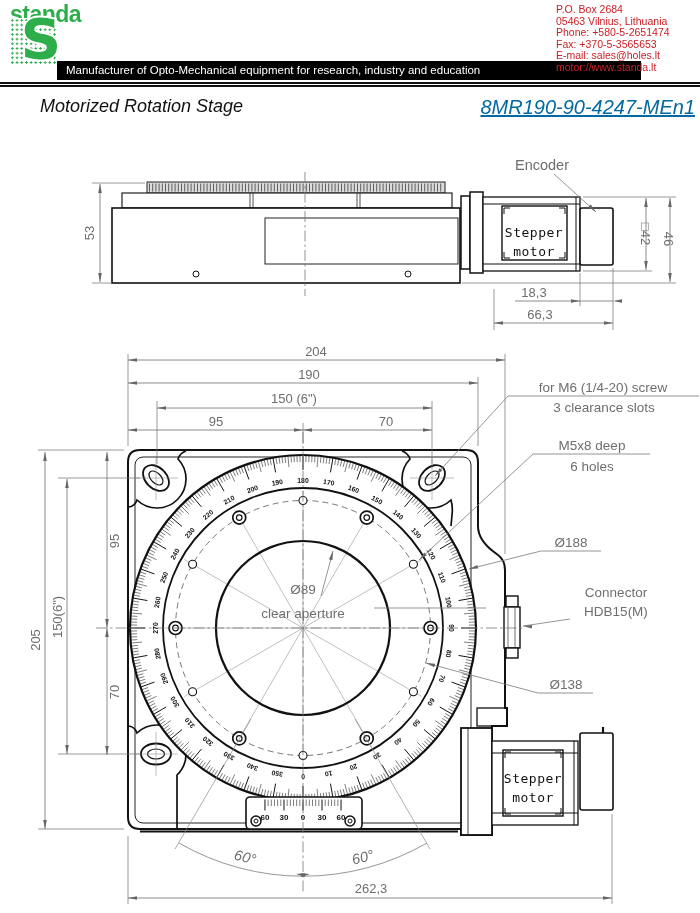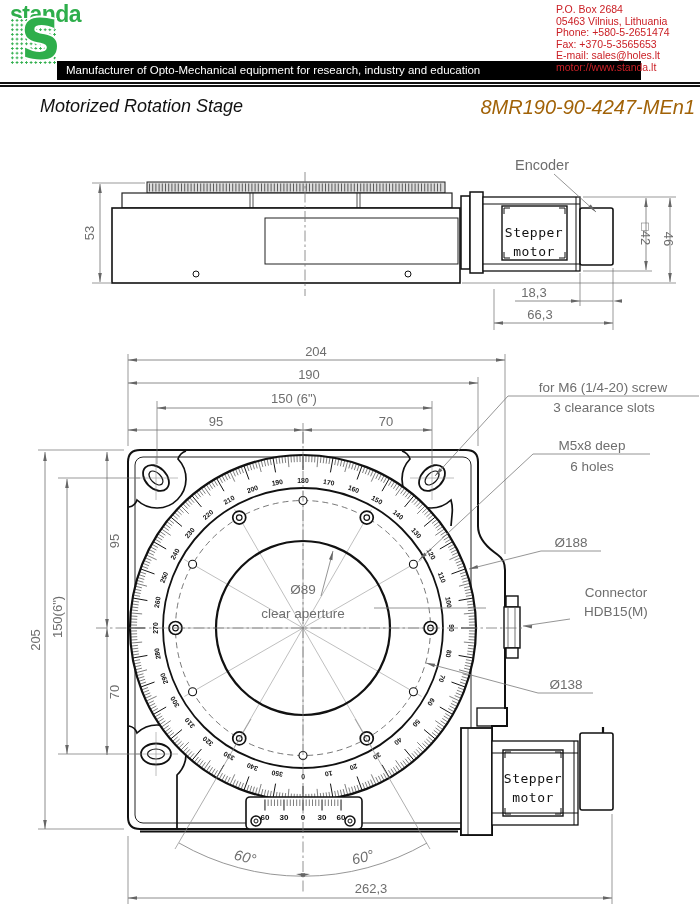--- a/index.html
+++ b/index.html
@@ -15,21 +15,21 @@
           font-family:"DejaVu Sans",sans-serif;
           text-shadow:2px 0 0 #fff,-2px 0 0 #fff,0 2px 0 #fff,0 -2px 0 #fff;}
   .tagline{position:absolute;left:57px;top:61px;width:584px;height:19px;background:#000;
            color:#fff;font-size:11.5px;line-height:19px;padding-left:9px;box-sizing:border-box;
            white-space:nowrap;}
   .contact{position:absolute;left:556px;top:4px;color:#cb2026;font-size:10.5px;line-height:11.5px;
            white-space:nowrap;}
   .rule{position:absolute;left:0;top:82px;width:700px;height:5px;box-sizing:border-box;
         border-top:2px solid #111;border-bottom:2px solid #111;}
   .title-product{position:absolute;left:8px;top:96px;font-size:18px;font-style:italic;color:#111;margin-left:32px;}
-  .title-model{position:absolute;right:5px;top:96px;font-size:20px;font-style:italic;color:#a16207;}
+  .title-model{position:absolute;right:5px;top:96px;font-size:20px;font-style:italic;color:#0369a1;text-decoration:underline;}
   
   svg{position:absolute;left:0;top:0;}
   .dim{fill:#6e6e6e;font-size:13px;text-anchor:middle;}
   .lbl{fill:#6e6e6e;font-size:13.5px;text-anchor:middle;}
   .ang{fill:#6e6e6e;font-size:14.5px;font-style:italic;text-anchor:middle;}
   .mono{fill:#111;font-size:13px;text-anchor:middle;font-family:"DejaVu Sans Mono",monospace;letter-spacing:.5px;}
   .dialnum{fill:#111;font-size:6.8px;font-weight:bold;text-anchor:middle;}
   .vnum{fill:#111;font-size:8px;font-weight:bold;text-anchor:middle;}
 </style>
 </head>

